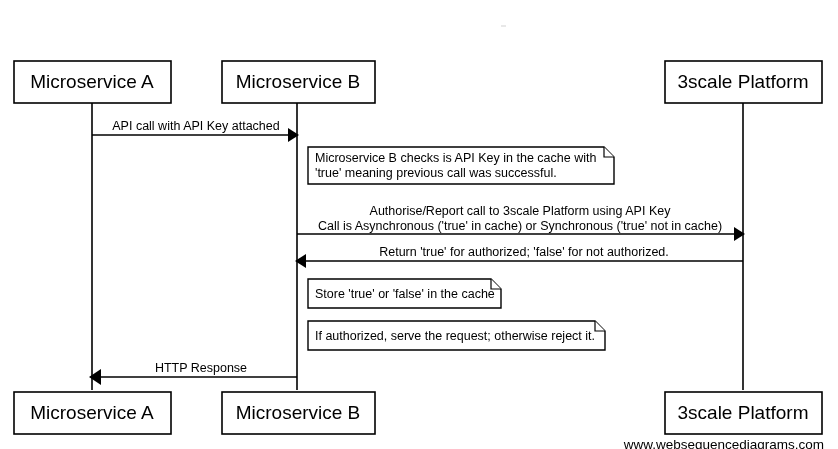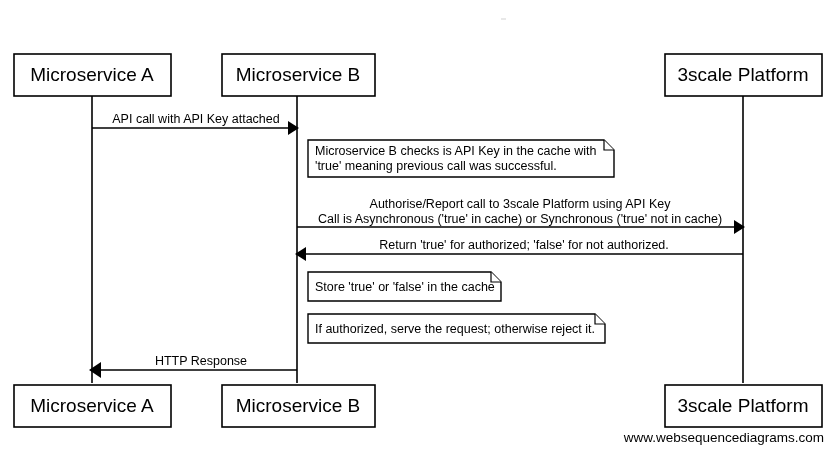--- a/index.html
+++ b/index.html
@@ -11,21 +11,21 @@
   body {
     width: 838px;
     height: 449px;
     position: relative;
     overflow: hidden;
     font-family: "Liberation Sans", sans-serif;
     color: #000000;
   }
   #diagram-root {
     position: absolute;
-    left: 0; top: 4px;
+    left: 0; top: 11px;
     width: 838px;
     height: 320px;
   }
   svg.diagram-canvas {
     position: absolute;
     left: 0; top: 0;
     width: 838px;
     height: 449px;
     display: block;
   }

